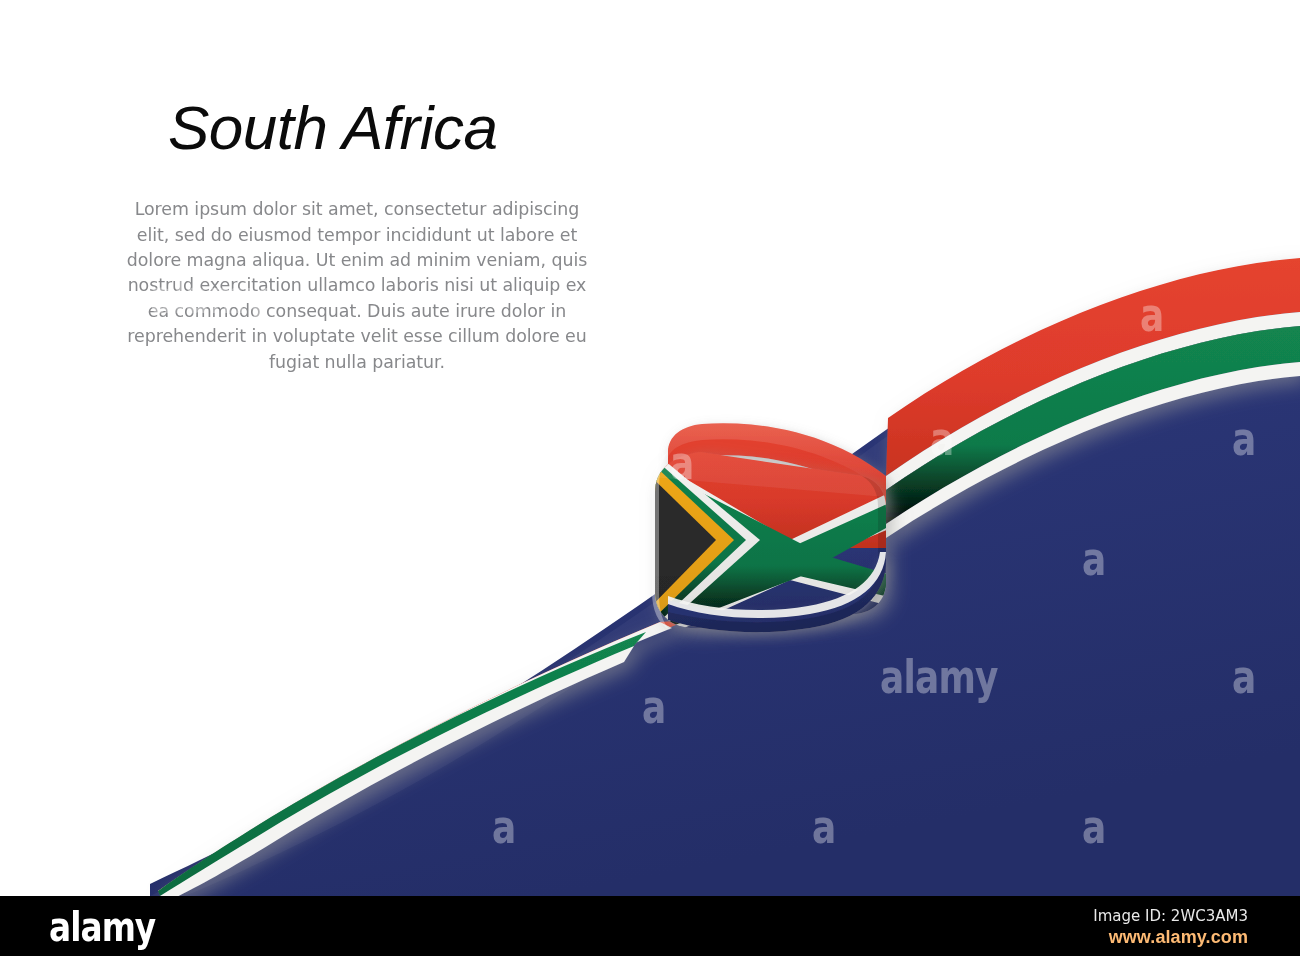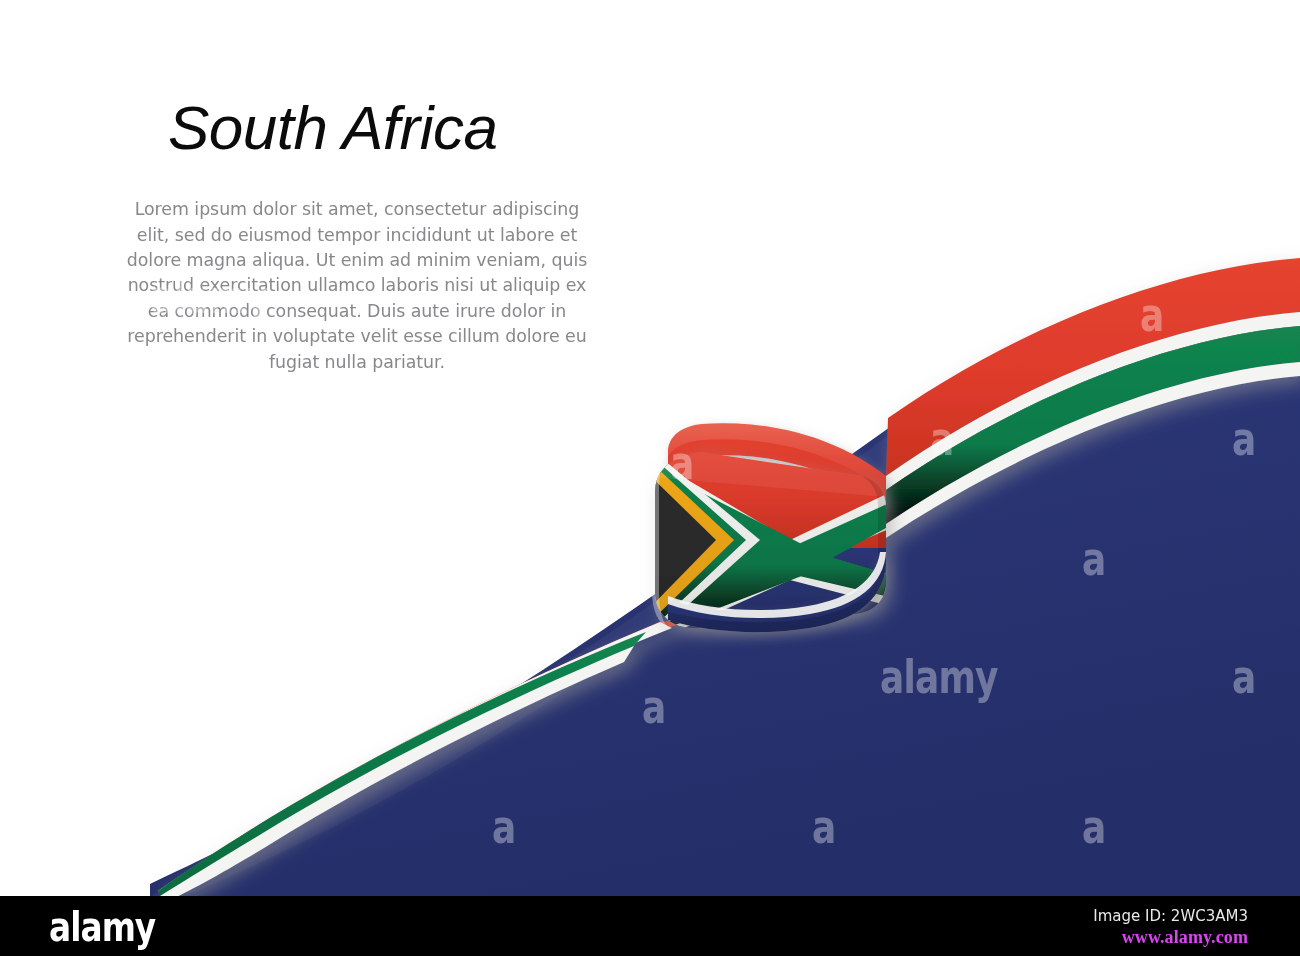--- a/index.html
+++ b/index.html
@@ -112,24 +112,24 @@
     text-align: right;
     width: 230px;
   }
   #image-id {
     font-family: "DejaVu Sans", sans-serif;
     font-size: 15px;
     color: #e9e9e9;
     line-height: 1.2;
   }
   #alamy-url {
-    font-family: Liberation Serif, serif;
+    font-family: Liberation Sans, sans-serif;
     font-weight: 700;
     font-size: 18px;
-    color: #d946ef;
+    color: #fdba74;
     line-height: 1.35;
     letter-spacing: 0.1px;
   }
 </style>
 </head>
 <body>
 
 <div id="stage">
 
   <svg id="ribbon-svg" viewBox="0 0 1300 956" preserveAspectRatio="none">

